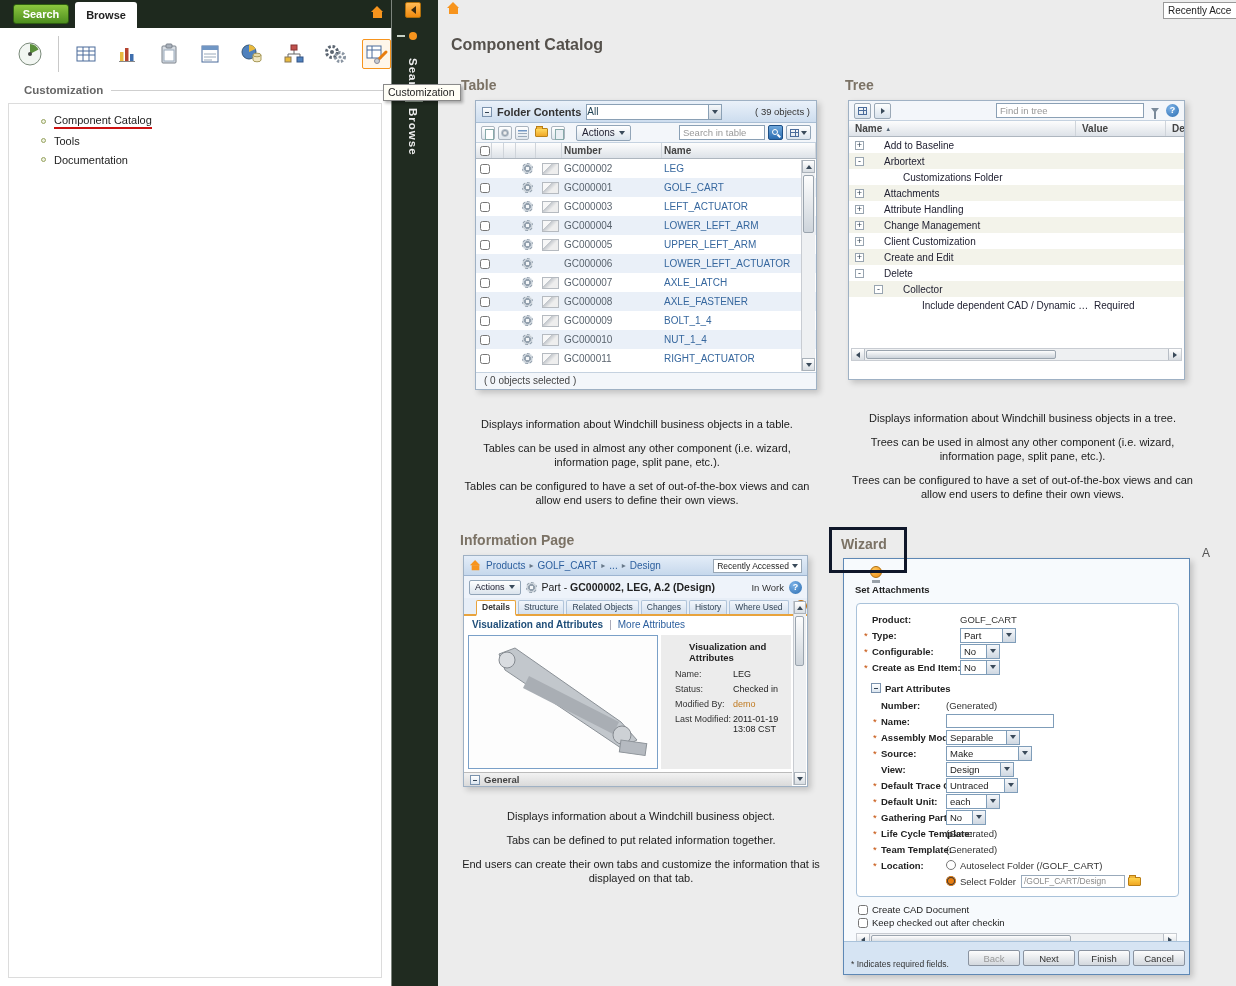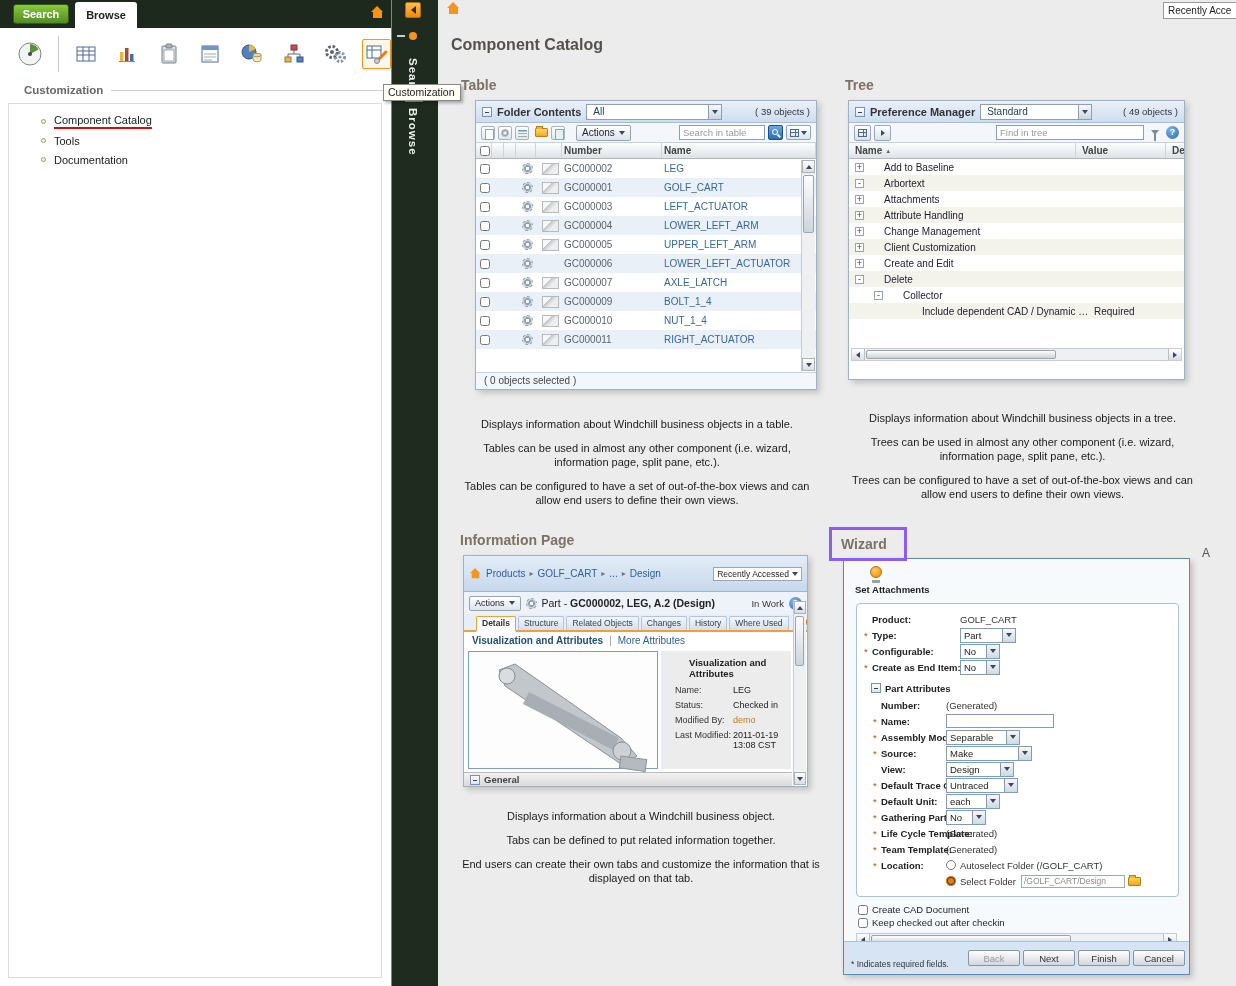--- a/index.html
+++ b/index.html
@@ -49,21 +49,21 @@
 .paras { position:absolute; font-size:11px; line-height:1.27; color:#1c1c1c; }
 .paras p { margin-bottom:10px;text-align:center; }
 
 .shot { position:absolute; background:#fff; border:1px solid #9fb1c4; box-shadow:3px 3px 6px rgba(0,0,0,.18); display:flex; flex-direction:column; overflow:hidden; }
 .card-head { height:22px; background:linear-gradient(#eaf1f9,#cdddef); border-bottom:1px solid #a9bed4; display:flex; align-items:center; padding:0 6px; gap:5px; font-size:11px; flex-shrink:0; }
 .card-title { font-weight:bold; color:#333; white-space:nowrap; }
 .card-count { margin-left:auto; font-size:9.5px; color:#333; white-space:nowrap; }
 .minb { width:10px; height:10px; border:1px solid #7a92ad; background:linear-gradient(#fff,#dce6f0); position:relative; flex-shrink:0; display:inline-block; }
 .minb::before { content:""; position:absolute; left:2px; right:2px; top:4px; height:1px; background:#345; }
 .dd { height:16px; border:1px solid #8aa0b5; background:#fff; font-size:10px; display:flex; align-items:center; cursor:pointer; }
-.dd-text { flex:1; padding-left:6px; color:#245; overflow:hidden; white-space:nowrap; }
+.dd-text { flex:1; padding-left:0; color:#245; overflow:hidden; white-space:nowrap; }
 .dd-btn { width:13px; height:100%; background:linear-gradient(#f6f8fa,#ccd6e0); border-left:1px solid #8aa0b5; display:flex; align-items:center; justify-content:center; }
 .cdown { width:0; height:0; border-left:3px solid transparent; border-right:3px solid transparent; border-top:4px solid #3a4a5a; display:inline-block; }
 .cup { width:0; height:0; border-left:3px solid transparent; border-right:3px solid transparent; border-bottom:4px solid #3a4a5a; display:inline-block; }
 .cright { width:0; height:0; border-top:3px solid transparent; border-bottom:3px solid transparent; border-left:4px solid #3a4a5a; display:inline-block; }
 .tc-toolbar { height:20px; display:flex; align-items:center; gap:3px; padding:0 5px; background:#f3f6fa; border-bottom:1px solid #c5d2e0; flex-shrink:0; }
 .mico { width:14px; height:14px; border:1px solid #aab4be; background:linear-gradient(#ffffff,#dfe6ed); border-radius:2px; position:relative; cursor:pointer; flex-shrink:0; }
 .mico.folder { background:linear-gradient(#ffd95e,#f0a828); border-color:#b9821a; }
 .mico.sheet::after { content:""; position:absolute; left:3px; top:2px; width:7px; height:9px; background:#fff; border:1px solid #8aa; }
 .mico.gearp::after { content:""; position:absolute; left:2px; top:2px; width:8px; height:8px; border-radius:50%; background:radial-gradient(#eee 1px,#94a1ae 2.5px,#c8d0d8 4px); }
 .mico.grid::after { content:""; position:absolute; left:2px; top:3px; width:9px; height:7px; background:linear-gradient(#7096c4,#7096c4) 0 0/9px 1.5px no-repeat, linear-gradient(#9ab,#9ab) 0 3px/9px 1px no-repeat, linear-gradient(#9ab,#9ab) 0 6px/9px 1px no-repeat; }
@@ -114,21 +114,21 @@
 .ptbody { flex:1; overflow:hidden; }
 .prow { display:flex; align-items:center; height:16px; font-size:10px; cursor:pointer; }
 .prow:nth-child(even){ background:#f3f3ea; }
 .twisty { width:9px; height:9px; border:1px solid #98a4b0; background:#fff; font-size:9px; line-height:7px; text-align:center; color:#345; margin-right:4px; flex-shrink:0; }
 .twisty:empty { visibility:hidden; }
 .lv0 { padding-left:6px; } .lv1 { padding-left:25px; } .lv2 { padding-left:44px; }
 .plabel { flex:1; overflow:hidden; white-space:nowrap; text-overflow:ellipsis; color:#223;margin-left:16px; }
 .pval { width:90px; flex-shrink:0; color:#223; }
 
 
-.bc-bar { height:36px; background:linear-gradient(#e4edf8,#c6d8ec); border-bottom:1px solid #9db4d0; display:flex; align-items:center; gap:4px; padding:0 5px; font-size:10px; flex-shrink:0; }
+.bc-bar { height:20px; background:linear-gradient(#e4edf8,#c6d8ec); border-bottom:1px solid #9db4d0; display:flex; align-items:center; gap:4px; padding:0 5px; font-size:10px; flex-shrink:0; }
 .home.sm { transform:scale(.85); }
 .crumb { color:#2c5f9e; text-decoration:none; cursor:pointer; white-space:nowrap; }
 .csep { color:#678; font-size:8px; }
 .ra-btn { height:14px; border:1px solid #99a7b5; background:#fff; font-size:8.5px; display:flex; align-items:center; gap:3px; padding:0 3px; cursor:pointer; white-space:nowrap; }
 .ti-row { height:22px; background:#eef3fa; display:flex; align-items:center; gap:5px; padding:0 5px; flex-shrink:0; }
 .actions-btn.sm { margin-left:0; height:15px; font-size:9px; }
 .ti-title { font-size:10.5px; color:#222; white-space:nowrap; overflow:hidden; }
 .ti-state { font-size:9.5px; color:#333; white-space:nowrap; }
 .tabs-row { height:18px; display:flex; align-items:flex-end; gap:2px; padding-left:12px; border-bottom:2px solid #e8a33d; background:#e7eef7; flex-shrink:0; }
 .itab { font-size:8.5px; color:#345; background:linear-gradient(#f2f6fb,#d4e0ee); border:1px solid #b0c4da; border-bottom:none; padding:1px 5px 2px; border-radius:2px 2px 0 0; cursor:pointer; white-space:nowrap; }
@@ -143,21 +143,21 @@
 .attrs { flex:1; background:#ececec; padding:4px 4px 0 14px; font-size:9px; overflow:hidden; }
 .attrs-h { font-weight:bold; font-size:9.5px; margin:2px 0 6px 14px; color:#222; }
 .arow { display:flex; margin-bottom:5px; }
 .alab { width:58px; flex-shrink:0; color:#333; }
 .aval { flex:1; color:#222; }
 .aval.user { color:#c07a20; }
 .general-bar { height:14px; background:linear-gradient(#f2f2f2,#dadada); border-top:1px solid #bbb; display:flex; align-items:center; gap:4px; padding-left:6px; font-size:9.5px; font-weight:bold; color:#444; margin-right:15px; flex-shrink:0; }
 .ivscroll { position:absolute; right:1px; top:45px; bottom:1px; width:13px; background:#eef0f2; border-left:1px solid #c8ccd2; }
 
 
-.red-box { position:absolute; left:391px; top:527px; width:78px; height:34px; border:3px solid #8b5cf6; z-index:5; }
+.red-box { position:absolute; left:391px; top:527px; width:78px; height:46px; border:3px solid #0f172a; z-index:5; }
 .red-box .section-h { position:static; padding:6px 0 0 9px; display:block; }
 .annot-a { position:absolute; left:764px; top:546px; font-size:12px; color:#555; }
 .wcard { border:1px solid #5e88b5; background:#f7fafd; }
 .w-title { height:20px; background:linear-gradient(#7aa3d4,#3f6ea6); color:#fff; font-weight:bold; font-size:11px; display:flex; align-items:center; padding:0 8px; flex-shrink:0; }
 .w-title .help { margin-left:auto; }
 .w-body { position:relative; flex:1; }
 .step-icon { position:absolute; left:26px; top:7px; width:12px; height:12px; border-radius:50%; background:radial-gradient(circle at 35% 30%,#ffc85e,#f08a0e); border:1px solid #b06f0c; }
 .step-icon::after { content:""; position:absolute; left:1px; top:13px; width:8px; height:3px; background:#9aa2aa; }
 .step-label { position:absolute; left:11px; top:25px; font-size:9.5px; font-weight:bold; color:#222; }
 .w-form { position:absolute; left:12px; top:44px; width:323px; height:294px; border:1px solid #a9c2da; border-radius:4px; background:#fff; padding-top:7px; overflow:hidden; }
@@ -467,20 +467,37 @@
             <input type="checkbox" style="">
           </span>
           <span class="col c2"></span>
           <span class="col c3"></span>
           <span class="col c4">
             <span class="gear"></span>
           </span>
           <span class="col c5">
             <span class="thumb"></span>
           </span>
+          <span class="col c6 c-num">GC000008</span>
+          <span class="col c7">
+            <a class="c-name">AXLE_FASTENER</a>
+          </span>
+        </div>
+      <div class="trow">
+          <span class="col c1">
+            <input type="checkbox" style="">
+          </span>
+          <span class="col c2"></span>
+          <span class="col c3"></span>
+          <span class="col c4">
+            <span class="gear"></span>
+          </span>
+          <span class="col c5">
+            <span class="thumb"></span>
+          </span>
           <span class="col c6 c-num">GC000009</span>
           <span class="col c7">
             <a class="c-name">BOLT_1_4</a>
           </span>
         </div>
       <div class="trow">
           <span class="col c1">
             <input type="checkbox" style="">
           </span>
           <span class="col c2"></span>
@@ -526,31 +543,20 @@
     <div class="tc-foot">( 0 objects selected )</div>
   </div>
   <div class="paras" style="left:23px;top:418px;width:352px;">
     <p>Displays information about Windchill business objects in a table.</p>
     <p>Tables can be used in almost any other component (i.e. wizard, information page, split pane, etc.).</p>
     <p>Tables can be configured to have a set of out-of-the-box views and can allow end users to define their own views.</p>
   </div>
 
   <h2 class="section-h" style="left:407px;top:77px;">Tree</h2>
   <div class="shot" style="left:410px;top:100px;width:337px;height:280px;">
-    <div class="card-head">
-      <span class="minb"></span>
-      <span class="card-title">Preference Manager</span>
-      <span class="dd" style="width:112px;">
-          <span class="dd-text">Standard</span>
-          <span class="dd-btn">
-            <span class="cdown"></span>
-          </span>
-        </span>
-      <span class="card-count">( 49 objects )</span>
-    </div>
     <div class="tc-toolbar">
       <span class="tbtn">
           <span class="vgrid"></span>
         </span>
       <span class="tbtn">
           <span class="cright"></span>
         </span>
       <span class="spacer"></span>
       <input class="tsearch" style="width: 148px;" placeholder="Find in tree">
       <span class="funnel-wrap">
@@ -568,20 +574,25 @@
     </div>
     <div class="ptbody">
       <div class="prow lv0">
           <span class="twisty">+</span>
           <span class="plabel">Add to Baseline</span>
           <span class="pval"></span>
         </div>
       <div class="prow lv0">
           <span class="twisty">-</span>
           <span class="plabel">Arbortext</span>
+          <span class="pval"></span>
+        </div>
+      <div class="prow lv1">
+          <span class="twisty"></span>
+          <span class="plabel">Customizations Folder</span>
           <span class="pval"></span>
         </div>
       <div class="prow lv0">
           <span class="twisty">+</span>
           <span class="plabel">Attachments</span>
           <span class="pval"></span>
         </div>
       <div class="prow lv0">
           <span class="twisty">+</span>
           <span class="plabel">Attribute Handling</span>

